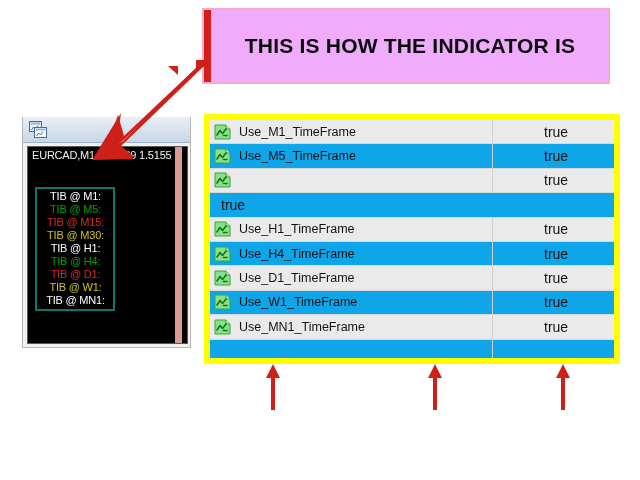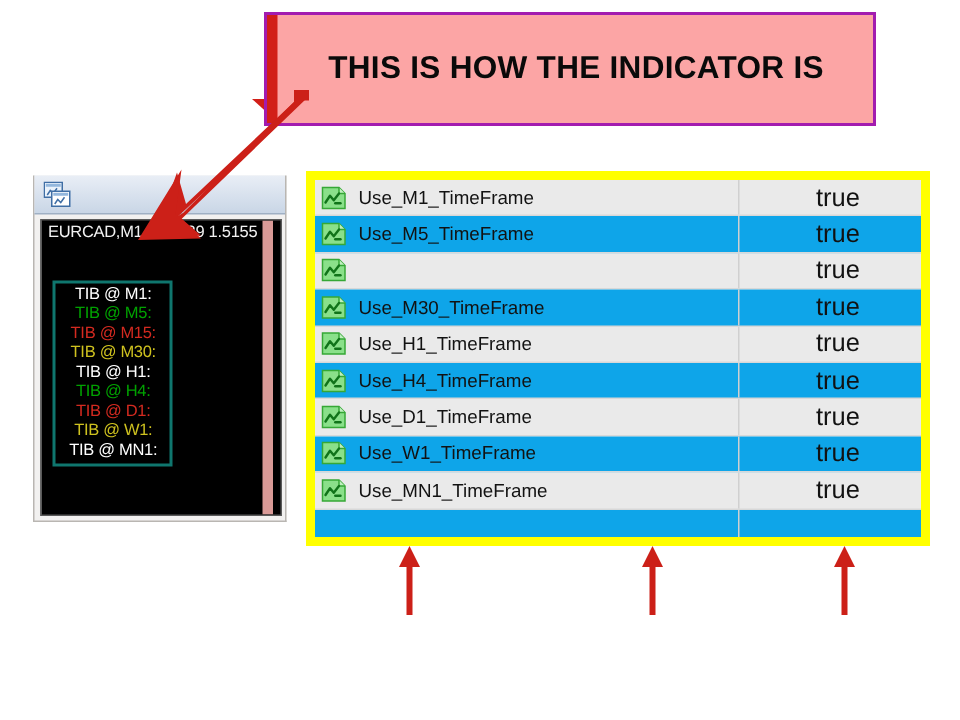--- a/index.html
+++ b/index.html
@@ -16,23 +16,24 @@
   }
   #root {
     position: absolute;
     left: 0; top: 0;
     width: 640px; height: 480px;
   }
 
   
   .callout {
     position: absolute;
-    background: #fca5a5;
-    border: 2px solid #a21caf;
-    box-sizing: border-box;
+    background: #f0abfc;
+    border: 2px solid #f9a8d4;
+    box-sizing: border-box;
+    margin-left: 26px;
   }
   .callout .bar {
     position: absolute;
     left: 0; top: 0; bottom: 0;
     width: 7px;
     background: #d21f18;
   }
   .callout .ctext {
     position: absolute;
     left: 14px; right: 6px; top: 0; bottom: 0;
@@ -189,21 +190,21 @@
     width: 17px; height: 16px;
     flex: none;
   }
   .cell-name .lbl {
     font-size: 12.5px;
     color: #121212;
     white-space: nowrap;
   }
   .cell-val {
     padding-left: 11px;
-    font-size: 17px;
+    font-size: 14px;
     color: #121212;
     white-space: nowrap;
   }
 </style>
 </head>
 <body>
 
 <div id="root">
 
   <div id="chart-window">
@@ -268,29 +269,20 @@
             <svg class="var-icon" viewBox="0 0 17 16">
               <path d="M1 1 H12 L16 5 V15 H1 Z" fill="#8ae08a" stroke="#36a836"></path>
               <path d="M12 1 V5 H16" fill="#bff0bf" stroke="#36a836"></path>
               <path d="M3 11 L6 6.5 L8.5 9.5 L12 5" stroke="#11741a" stroke-width="1.6" fill="none" stroke-linecap="round" stroke-linejoin="round"></path>
               <path d="M9.5 11.5 L13 11.5" stroke="#11741a" stroke-width="1.6" stroke-linecap="round"></path>
             </svg>
           </div>
           <div class="cell-val">true</div>
         </div>
         <div class="trow plain">
-          <div class="cell-name">
-            <svg class="var-icon" viewBox="0 0 17 16">
-              <path d="M1 1 H12 L16 5 V15 H1 Z" fill="#8ae08a" stroke="#36a836"></path>
-              <path d="M12 1 V5 H16" fill="#bff0bf" stroke="#36a836"></path>
-              <path d="M3 11 L6 6.5 L8.5 9.5 L12 5" stroke="#11741a" stroke-width="1.6" fill="none" stroke-linecap="round" stroke-linejoin="round"></path>
-              <path d="M9.5 11.5 L13 11.5" stroke="#11741a" stroke-width="1.6" stroke-linecap="round"></path>
-            </svg>
-            <span class="lbl">Use_M30_TimeFrame</span>
-          </div>
           <div class="cell-val">true</div>
         </div>
         <div class="trow alt">
           <div class="cell-name">
             <svg class="var-icon" viewBox="0 0 17 16">
               <path d="M1 1 H12 L16 5 V15 H1 Z" fill="#8ae08a" stroke="#36a836"></path>
               <path d="M12 1 V5 H16" fill="#bff0bf" stroke="#36a836"></path>
               <path d="M3 11 L6 6.5 L8.5 9.5 L12 5" stroke="#11741a" stroke-width="1.6" fill="none" stroke-linecap="round" stroke-linejoin="round"></path>
               <path d="M9.5 11.5 L13 11.5" stroke="#11741a" stroke-width="1.6" stroke-linecap="round"></path>
             </svg>

